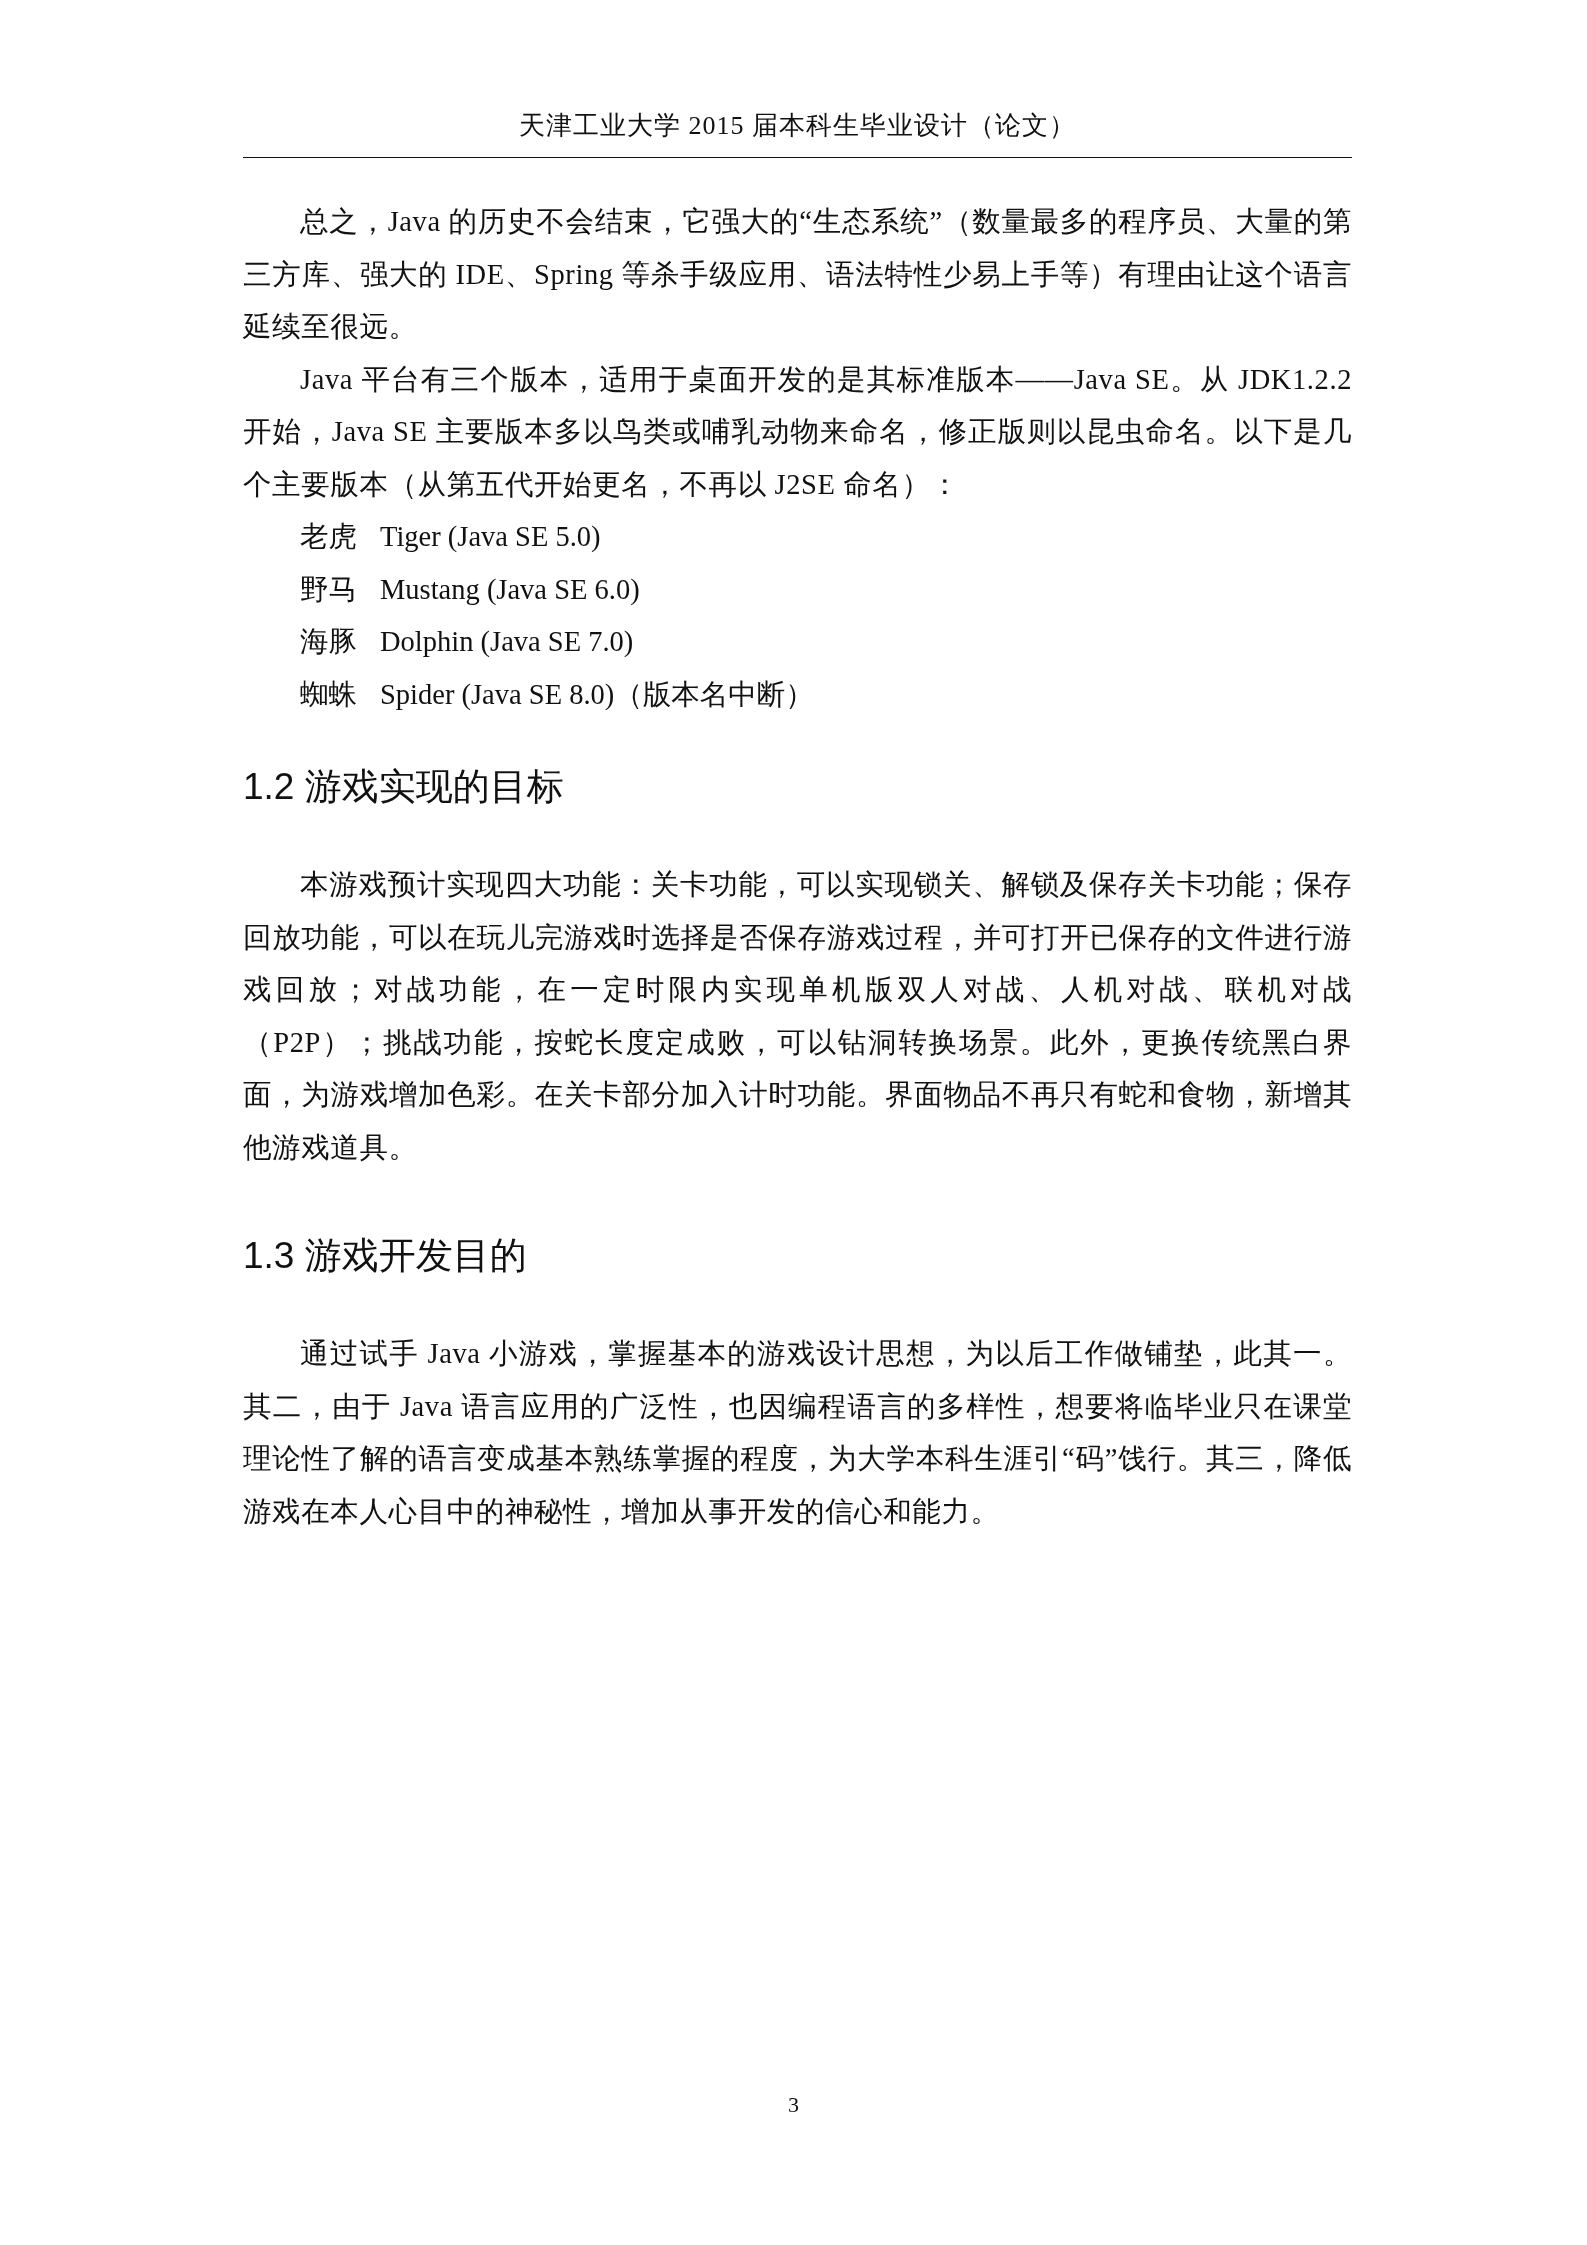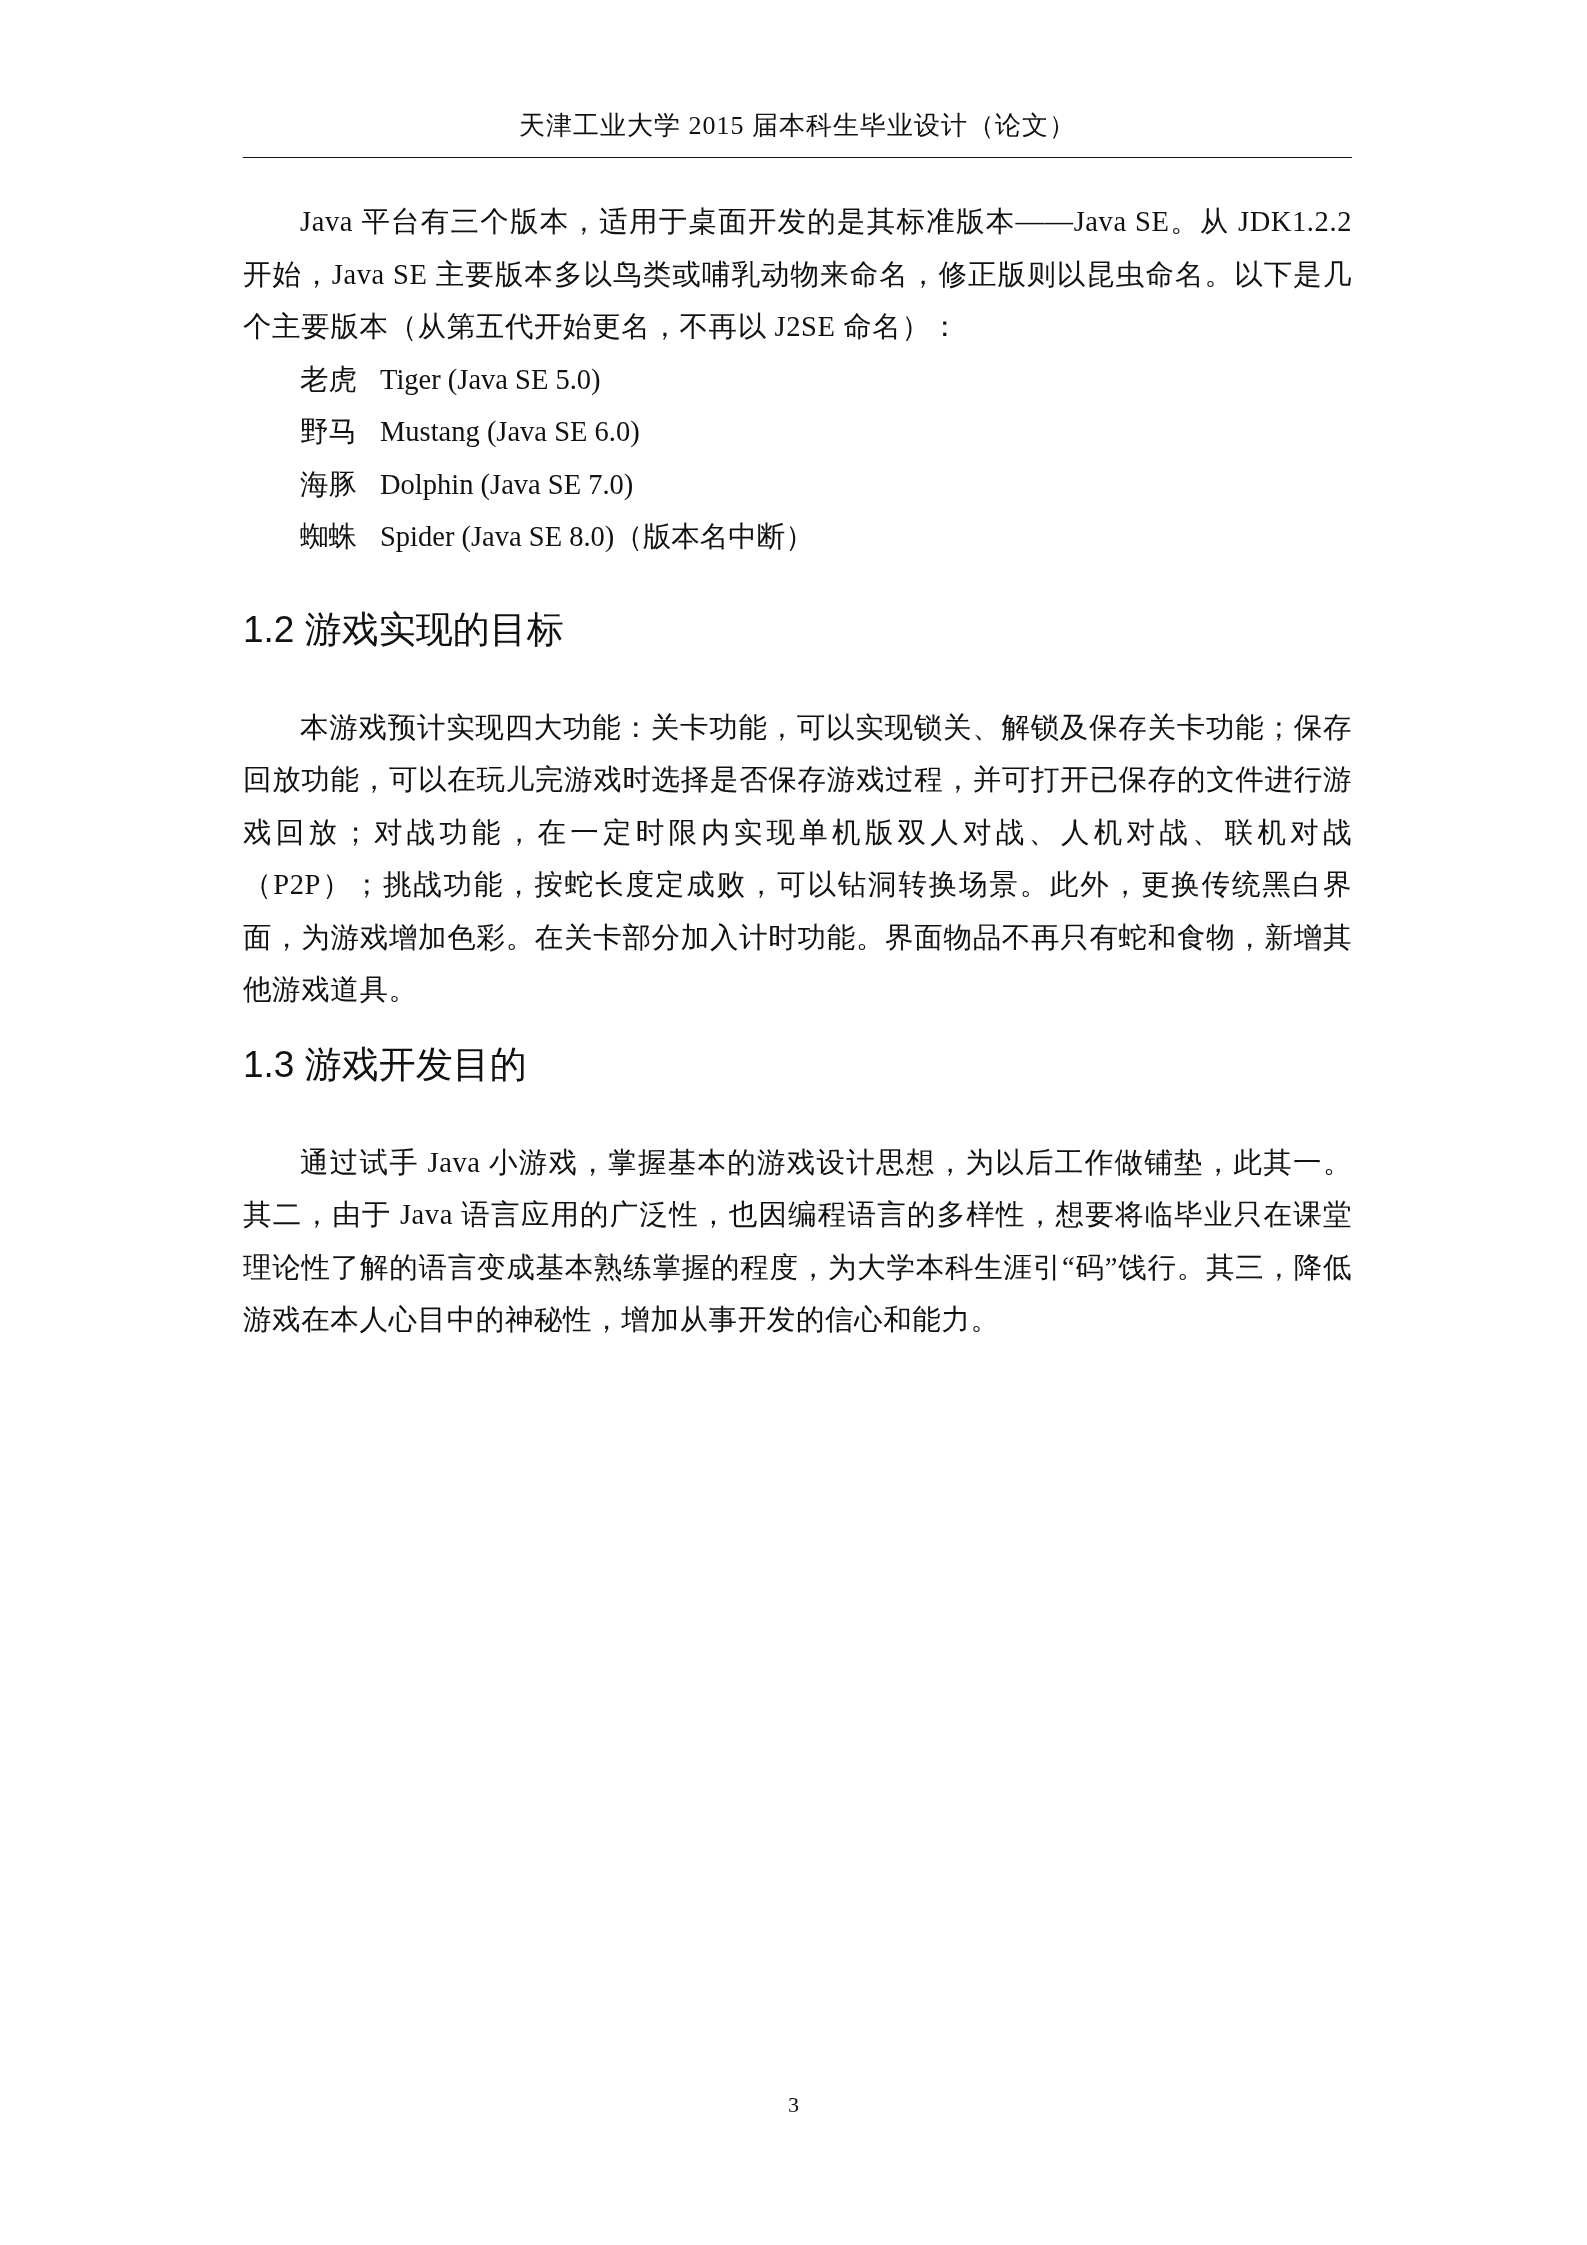--- a/index.html
+++ b/index.html
@@ -21,30 +21,31 @@
           text-align: center; font-size: 22px; }
 </style>
 </head>
 <body>
 
 <div class="page">
   <div class="running-header">天津工业大学 2015 届本科生毕业设计（论文）</div>
   <div class="header-rule"></div>
 
   <div class="content">
+    <p class="para">总之，Java 的历史不会结束，它强大的“生态系统”（数量最多的程序员、大量的第三方库、强大的 IDE、Spring 等杀手级应用、语法特性少易上手等）有理由让这个语言延续至很远。</p>
     <p class="para">Java 平台有三个版本，适用于桌面开发的是其标准版本——Java SE。从 JDK1.2.2 开始，Java SE 主要版本多以鸟类或哺乳动物来命名，修正版则以昆虫命名。以下是几个主要版本（从第五代开始更名，不再以 J2SE 命名）：</p>
 
     <div>
       <p class="list-item"><span class="zh">老虎</span><span>Tiger (Java SE 5.0)</span></p>
       <p class="list-item"><span class="zh">野马</span><span>Mustang (Java SE 6.0)</span></p>
       <p class="list-item"><span class="zh">海豚</span><span>Dolphin (Java SE 7.0)</span></p>
       <p class="list-item"><span class="zh">蜘蛛</span><span>Spider (Java SE 8.0)（版本名中断）</span></p>
     </div>
 
     <h2 class="section-heading" style="margin-top:46px;">1.2  游戏实现的目标</h2>
     <p class="para" style="margin-top:52px;">本游戏预计实现四大功能：关卡功能，可以实现锁关、解锁及保存关卡功能；保存回放功能，可以在玩儿完游戏时选择是否保存游戏过程，并可打开已保存的文件进行游戏回放；对战功能，在一定时限内实现单机版双人对战、人机对战、联机对战（P2P）；挑战功能，按蛇长度定成败，可以钻洞转换场景。此外，更换传统黑白界面，为游戏增加色彩。在关卡部分加入计时功能。界面物品不再只有蛇和食物，新增其他游戏道具。</p>
 
-    <h2 class="section-heading" style="margin-top:28px;">1.3  游戏开发目的</h2>
+    <h2 class="section-heading" style="margin-top:62px;">1.3  游戏开发目的</h2>
     <p class="para" style="margin-top:52px;">通过试手 Java 小游戏，掌握基本的游戏设计思想，为以后工作做铺垫，此其一。其二，由于 Java 语言应用的广泛性，也因编程语言的多样性，想要将临毕业只在课堂理论性了解的语言变成基本熟练掌握的程度，为大学本科生涯引“码”饯行。其三，降低游戏在本人心目中的神秘性，增加从事开发的信心和能力。</p>
   </div>
 
   <div class="page-number">3</div>
 </div>
 
 </body></html>

